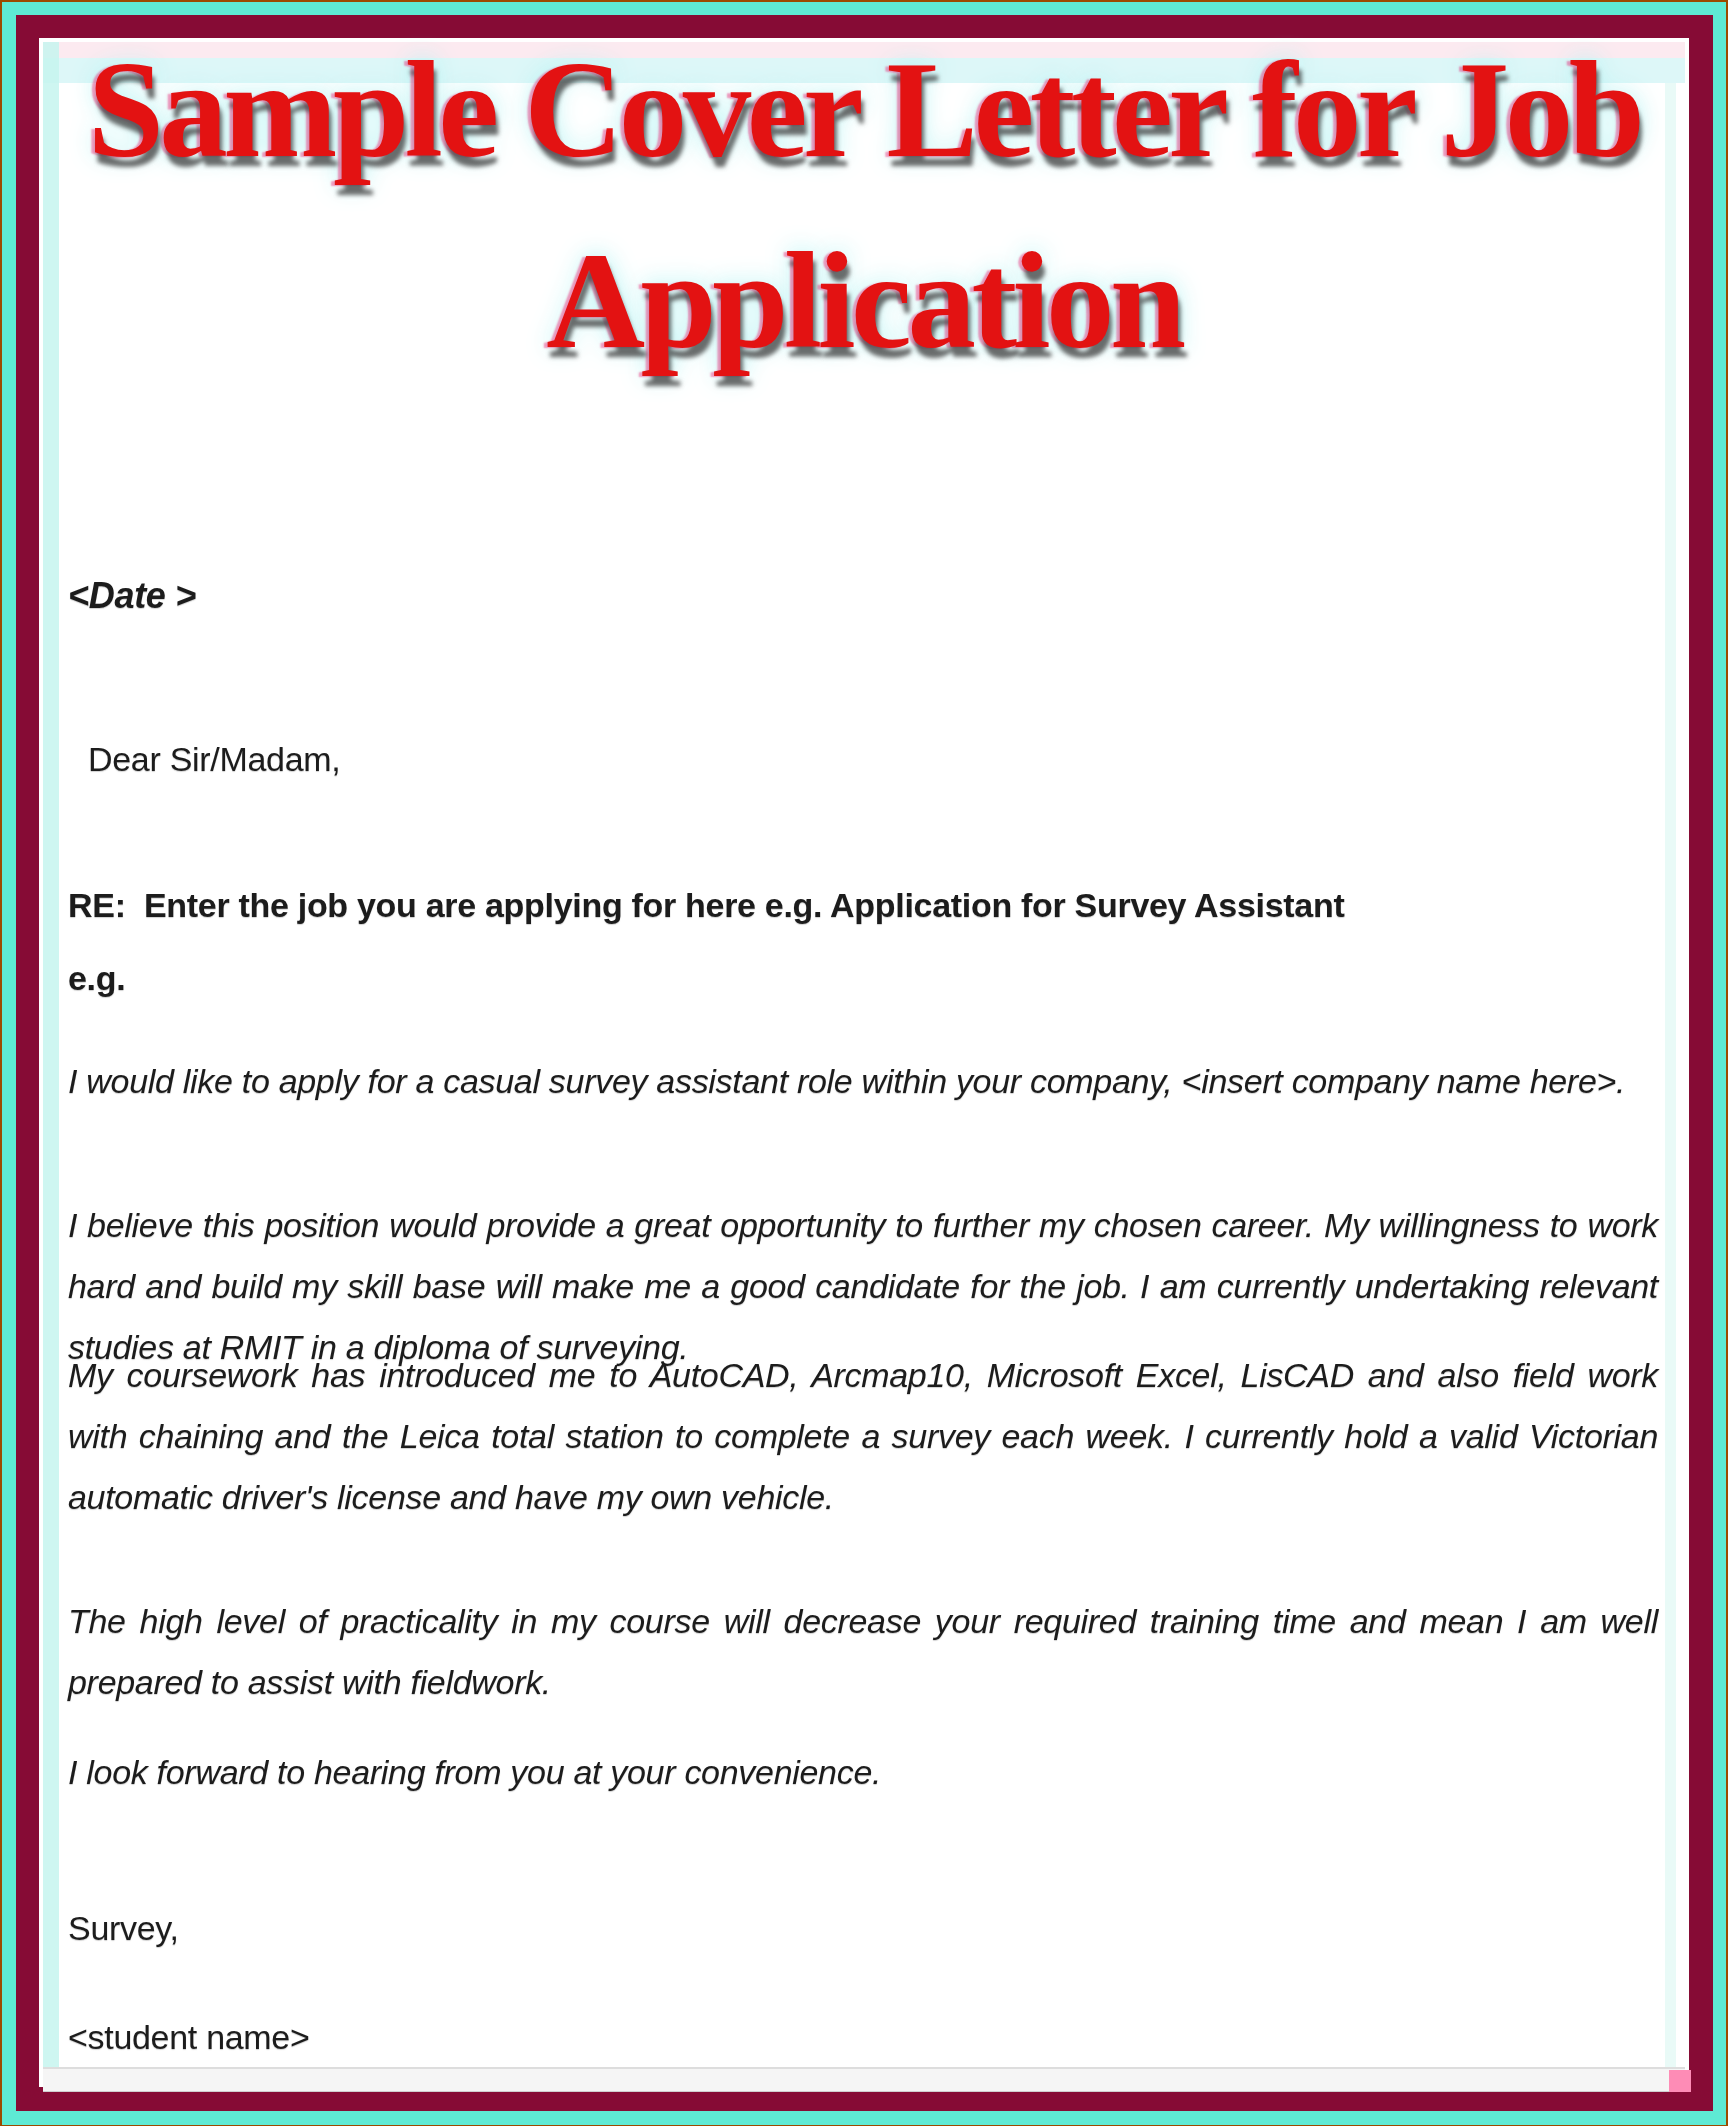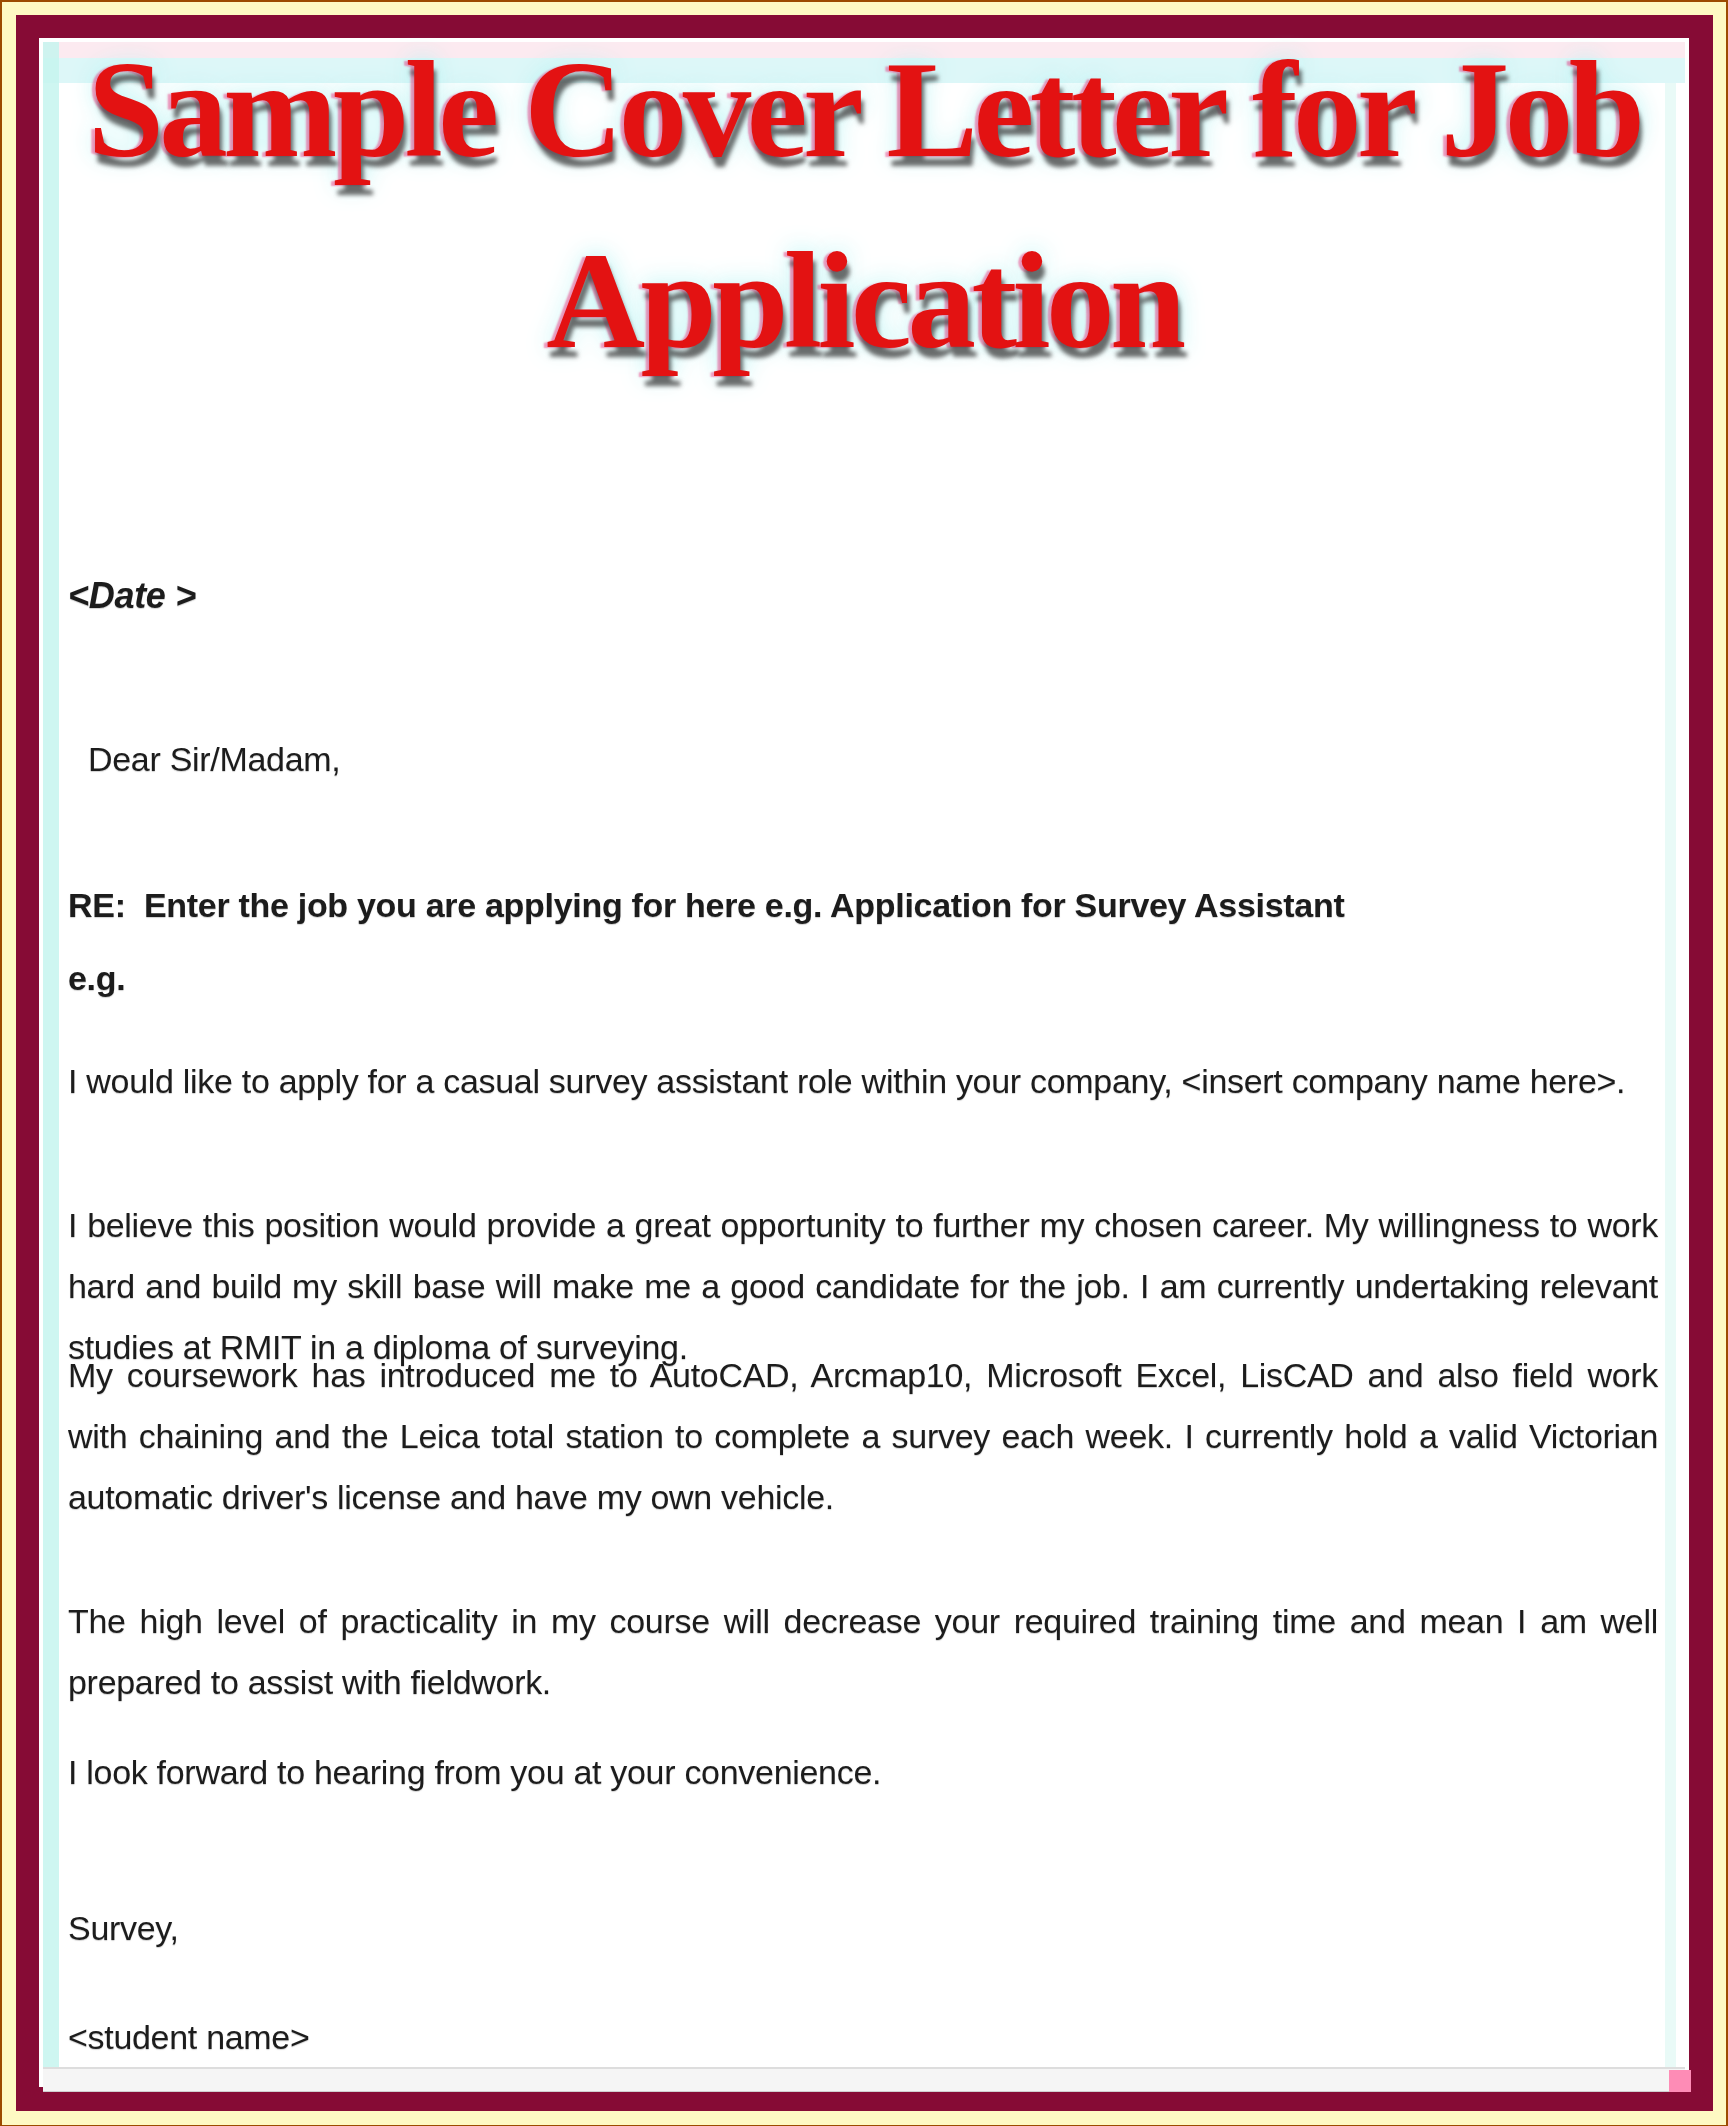--- a/index.html
+++ b/index.html
@@ -1,20 +1,20 @@
 <!DOCTYPE html>
 <html style="font-size:14.4px"><head>
 <meta charset="utf-8">
 <style>
   html, body { margin: 0; padding: 0; background: #ffffff; }
   .frame {
     position: relative;
     width: 1728px;
     height: 2127px;
-    background: #fef9c3;
+    background: #5eead4;
     box-sizing: border-box;
     border: 2.7px solid #9c4a00;
     overflow: hidden;
     font-family: "Liberation Sans", sans-serif;
   }
   .maroon-band {
     position: absolute;
     left: 13.5px; top: 12.6px; right: 13.5px; bottom: 14.4px;
     background: #860B35;
   }
@@ -57,21 +57,21 @@
     margin: 8px;
     font-size: 34px;
     line-height: 45px;
     color: #1c1c1c;
     letter-spacing: -0.3px;
     text-shadow: 0 0.9px 0.9px rgba(120,120,120,0.35);
   }
   .pre { white-space: pre-wrap; }
   .b { font-weight: bold; }
   .i { font-style: italic; }
-  .para { text-align: justify; line-height: 61px; }
+  .para { text-align: justify; line-height: 61px; font-style: italic; }
 
   .pos-date      { top: 563px; font-size: 36px; }
   .pos-salut     { top: 727px; padding-left: 20px; }
   .pos-re        { top: 873px; }
   .pos-eg        { top: 946px; }
   .pos-p1        { top: 1041px; }
   .pos-p2        { top: 1185px; }
   .pos-p3        { top: 1335px; }
   .pos-p4        { top: 1581px; }
   .pos-p5        { top: 1732px; }

